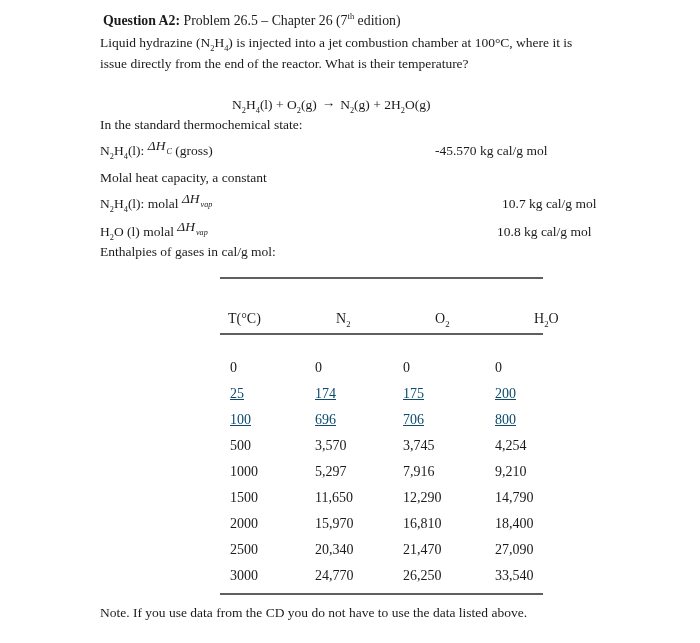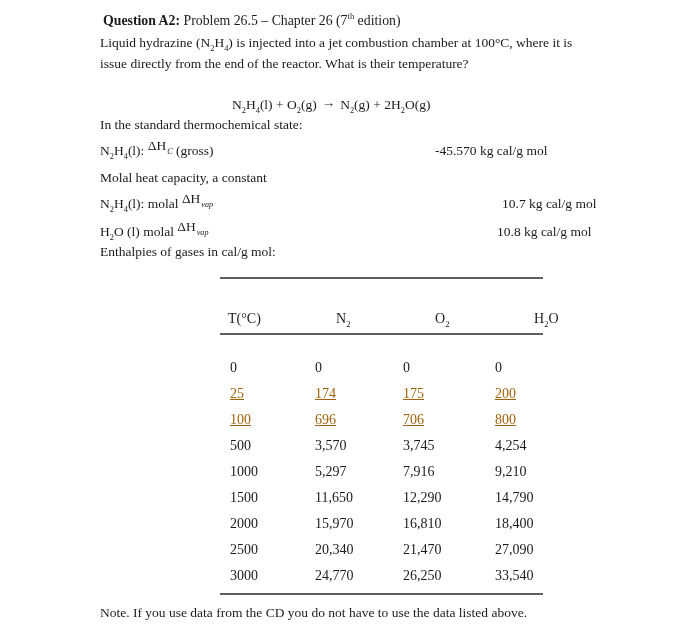--- a/index.html
+++ b/index.html
@@ -23,40 +23,40 @@
   .para .line{height:21px;white-space:nowrap;}
   .equation{left:232px;top:97px;font-size:13.5px;}
   .arrow{position:relative;top:-2px;padding:0 5px;}
   .heading{left:100px;font-size:13.5px;}
   .h-standard{top:117px;}
   .h-enthalpy{top:244px;}
 
   
   .prop-row{left:100px;width:560px;height:20px;font-size:13.5px;}
   .prop-row .val{position:absolute;top:0;white-space:nowrap;}
-  .dh{position:relative;top:-5px;margin-top:28px;}
+  .dh{font-style:italic;position:relative;top:-5px;margin-top:28px;}
   .dhsub{font-style:italic;font-size:0.6em;position:relative;top:-1px;padding-left:1px;}
 
   
   .datatable{left:220px;top:277px;width:323px;font-size:14px;}
   .rule{height:2px;background:#5f5f5f;}
   .t-header{display:grid;grid-template-columns:90px 88px 90px 55px;height:48px;align-items:end;padding-bottom:6px;box-sizing:content-box;}
   .t-header .th{white-space:nowrap;}
   .th.h0{padding-left:8px;}
   .th.h1{padding-left:26px;}
   .th.h2{padding-left:37px;}
   .th.h3{padding-left:46px;}
   .t-body{padding-top:20px;padding-bottom:4px;}
   .t-row{display:grid;grid-template-columns:90px 88px 90px 55px;height:26px;align-items:center;}
   .t-cell{white-space:nowrap;}
   .t-cell.c0{padding-left:10px;}
   .t-cell.c1{padding-left:5px;}
   .t-cell.c2{padding-left:5px;}
   .t-cell.c3{padding-left:7px;}
-  .t-cell.link{color:#a16207;text-decoration:underline;cursor:pointer;}
+  .t-cell.link{color:#0c4a6e;text-decoration:underline;cursor:pointer;}
 
   .footnote{left:100px;top:605px;font-size:13.5px;white-space:nowrap;}
 </style>
 </head>
 <body>
 
 <div class="abs title nowrap"><span class="b">Question A2:</span><span> Problem 26.5 – Chapter 26 (7</span><sup>th</sup><span> edition)</span></div>
 
 <div class="abs para">
   <div class="line"><span>Liquid hydrazine (N</span><sub>2</sub><span>H</span><sub>4</sub><span>) is injected into a jet combustion chamber at 100°C, where it is</span></div>

